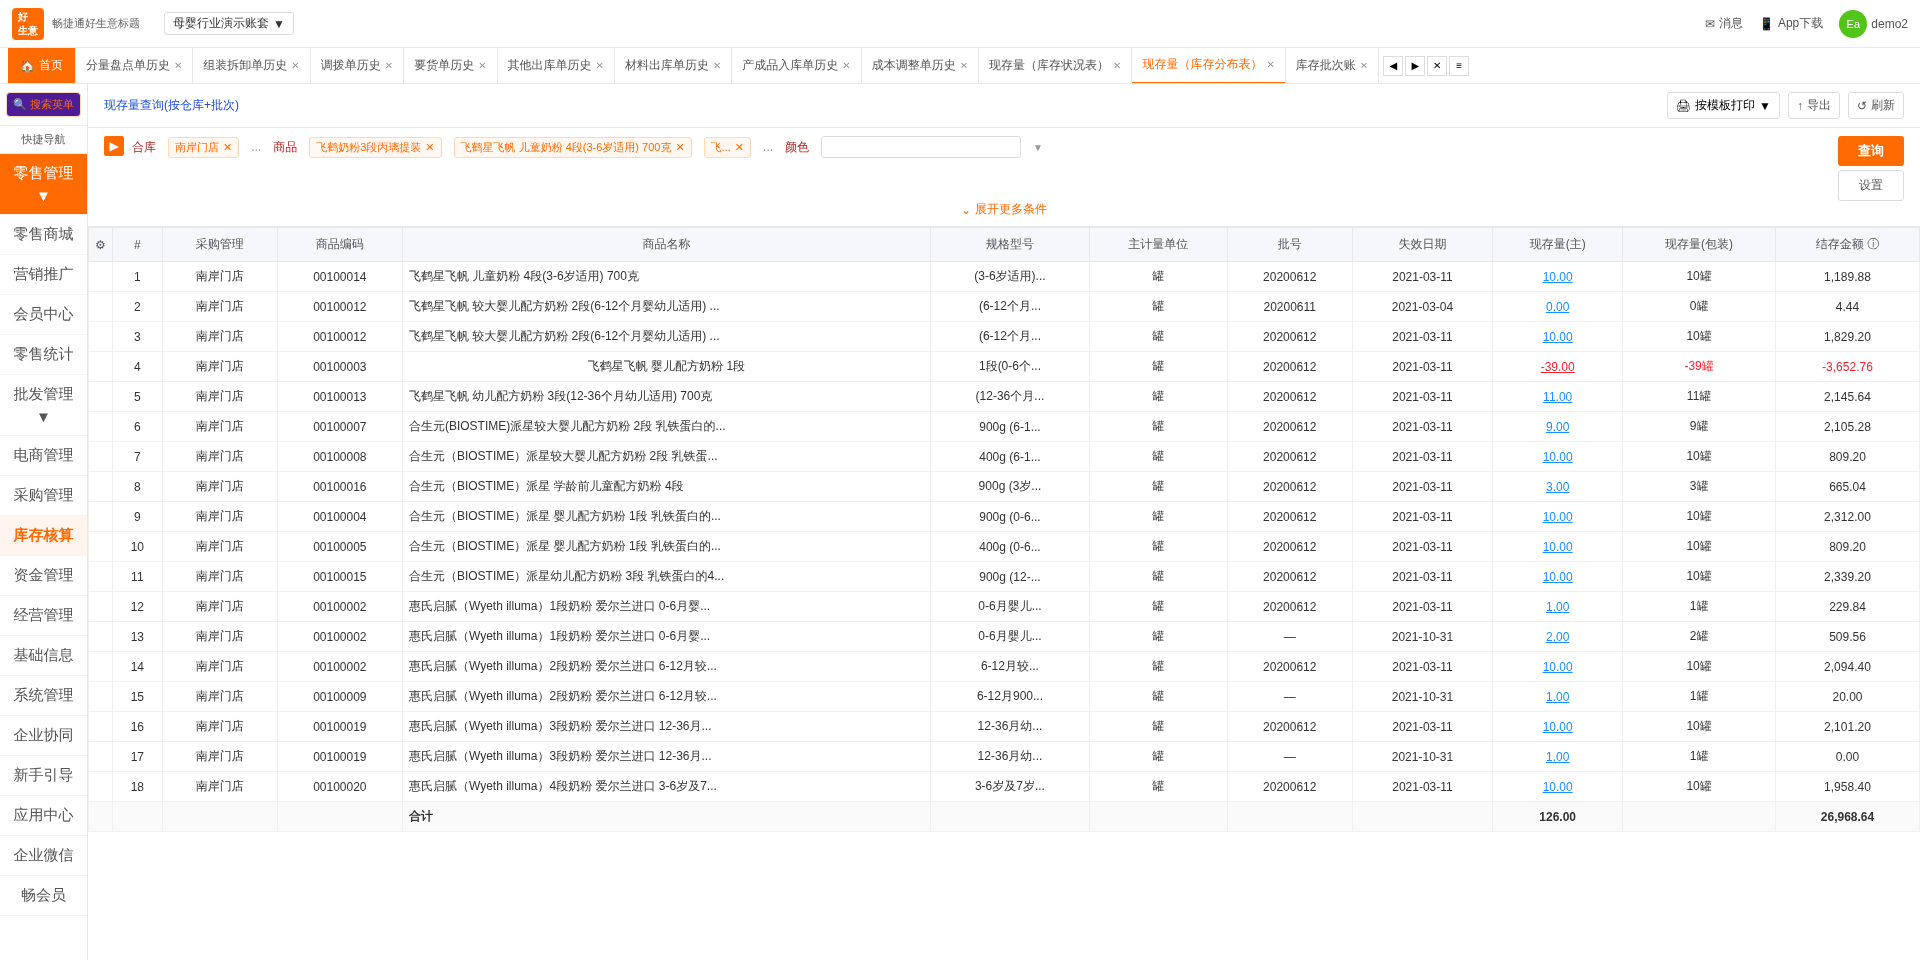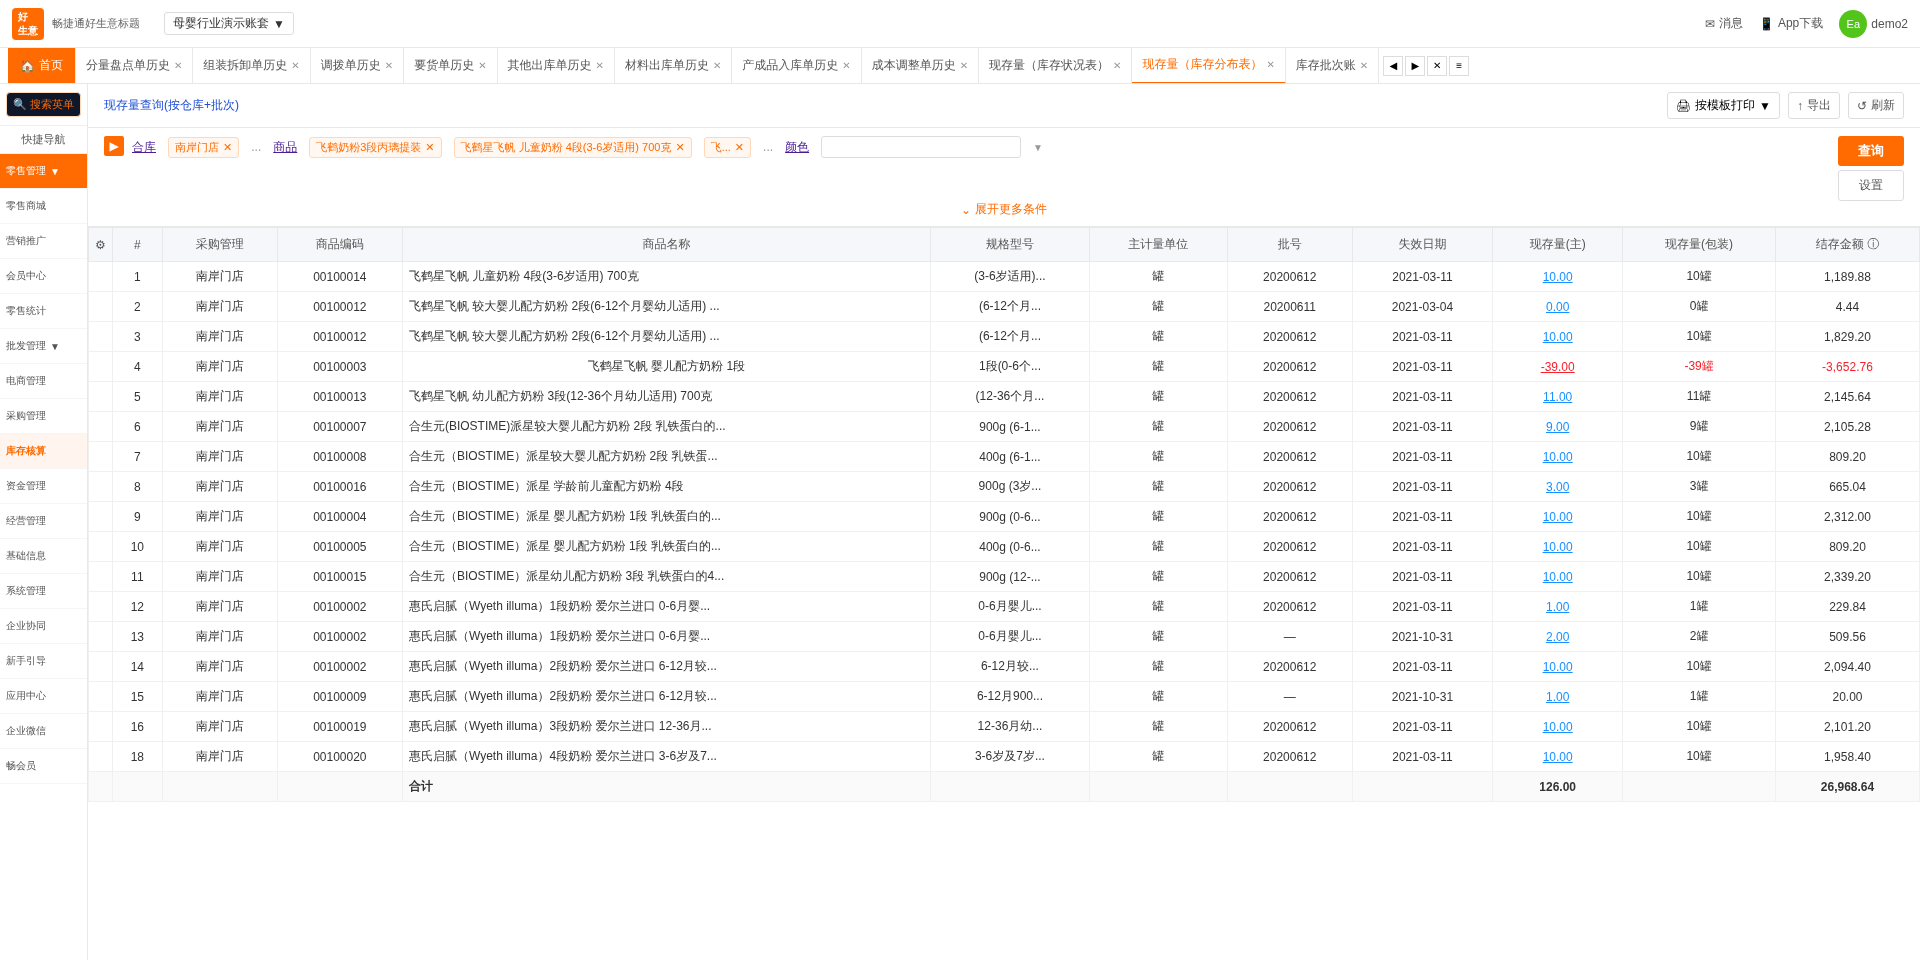--- a/index.html
+++ b/index.html
@@ -36,27 +36,27 @@
     
     .main-layout { display: flex; height: calc(100vh - 84px); }
 
     
     .sidebar {
       width: 88px; background: #fff; border-right: 1px solid #e8e8e8;
       display: flex; flex-direction: column; overflow-y: auto; flex-shrink: 0;
     }
     .sidebar-search { padding: 8px 6px; border-bottom: 1px solid #f0f0f0; }
     .sidebar-search-btn {
-      width: 100%; background: #0f172a; border: 1px solid #ffd8b8; border-radius: 4px;
+      width: 100%; background: #4c1d95; border: 1px solid #ffd8b8; border-radius: 4px;
       color: #ff6b00; font-size: 11px; padding: 4px; cursor: pointer; text-align: center;
     }
     .sidebar-quick { padding: 6px; border-bottom: 1px solid #f0f0f0; text-align: center; font-size: 11px; color: #555; cursor: pointer; }
     .sidebar-item {
-      padding: 10px 6px; text-align: right; font-size: 10px; cursor: pointer;
-      color: #555; border-bottom: 1px solid #f5f5f5; display: flex; flex-direction: row; align-items: center; gap: 4px;
+      padding: 10px 6px; text-align: right; font-size: 15px; cursor: pointer;
+      color: #555; border-bottom: 1px solid #f5f5f5; display: flex; flex-direction: column; align-items: center; gap: 4px;
     }
     .sidebar-item.active { background: #ff6b00; color: #fff; }
 
     
     .content-area { flex: 1; display: flex; flex-direction: column; overflow: hidden; }
 
     
     .page-header {
       background: #fff; padding: 8px 16px; border-bottom: 1px solid #e8e8e8;
       display: flex; align-items: center; justify-content: space-between;
@@ -65,21 +65,21 @@
     .header-actions { display: flex; align-items: center; gap: 8px; }
     .btn-template { display: flex; align-items: center; gap: 4px; border: 1px solid #ddd; background: #fff; padding: 4px 8px; border-radius: 3px; cursor: pointer; font-size: 12px; }
     .btn-export { display: flex; align-items: center; gap: 4px; border: 1px solid #ddd; background: #fff; padding: 4px 8px; border-radius: 3px; cursor: pointer; font-size: 12px; color: #555; }
     .btn-refresh { display: flex; align-items: center; gap: 4px; border: 1px solid #ddd; background: #fff; padding: 4px 8px; border-radius: 3px; cursor: pointer; font-size: 12px; color: #555; }
 
     
     .filter-area {
       background: #fff; padding: 8px 16px; border-bottom: 1px solid #e8e8e8;
     }
     .filter-row { display: flex; align-items: center; gap: 12px; margin-bottom: 6px; flex-wrap: wrap; }
-    .filter-label { color: #4c1d95; font-size: 12px; flex-shrink: 0; text-decoration: underline; }
+    .filter-label { color: #b91c1c; font-size: 12px; flex-shrink: 0; }
     .filter-tag {
       display: inline-flex; align-items: center; background: #fff7f0; border: 1px solid #ffd8b8;
       border-radius: 3px; padding: 2px 6px; font-size: 11px; color: #ff6b00; gap: 4px;
     }
     .filter-tag .remove { cursor: pointer; color: #ff6b00; }
     .filter-input {
       border: 1px solid #ddd; border-radius: 3px; padding: 3px 6px; font-size: 12px;
       min-width: 80px; color: #333; background: #fff;
     }
     .filter-expand {
@@ -587,20 +587,34 @@
       <td>12-36月幼...</td>
       <td>罐</td>
       <td>20200612</td>
       <td>2021-03-11</td>
       <td class="text-link">10.00</td>
       <td class="">10罐</td>
       <td class="">2,101.20</td>
     </tr>
             <tr>
       <td></td>
+      <td>17</td>
+      <td>南岸门店</td>
+      <td>00100019</td>
+      <td class="td-left" style="max-width:280px;overflow:hidden;text-overflow:ellipsis;">惠氏启腻（Wyeth illuma）3段奶粉 爱尔兰进口 12-36月...</td>
+      <td>12-36月幼...</td>
+      <td>罐</td>
+      <td>—</td>
+      <td>2021-10-31</td>
+      <td class="text-link">1.00</td>
+      <td class="">1罐</td>
+      <td class="">0.00</td>
+    </tr>
+            <tr>
+      <td></td>
       <td>18</td>
       <td>南岸门店</td>
       <td>00100020</td>
       <td class="td-left" style="max-width:280px;overflow:hidden;text-overflow:ellipsis;">惠氏启腻（Wyeth illuma）4段奶粉 爱尔兰进口 3-6岁及7...</td>
       <td>3-6岁及7岁...</td>
       <td>罐</td>
       <td>20200612</td>
       <td>2021-03-11</td>
       <td class="text-link">10.00</td>
       <td class="">10罐</td>

